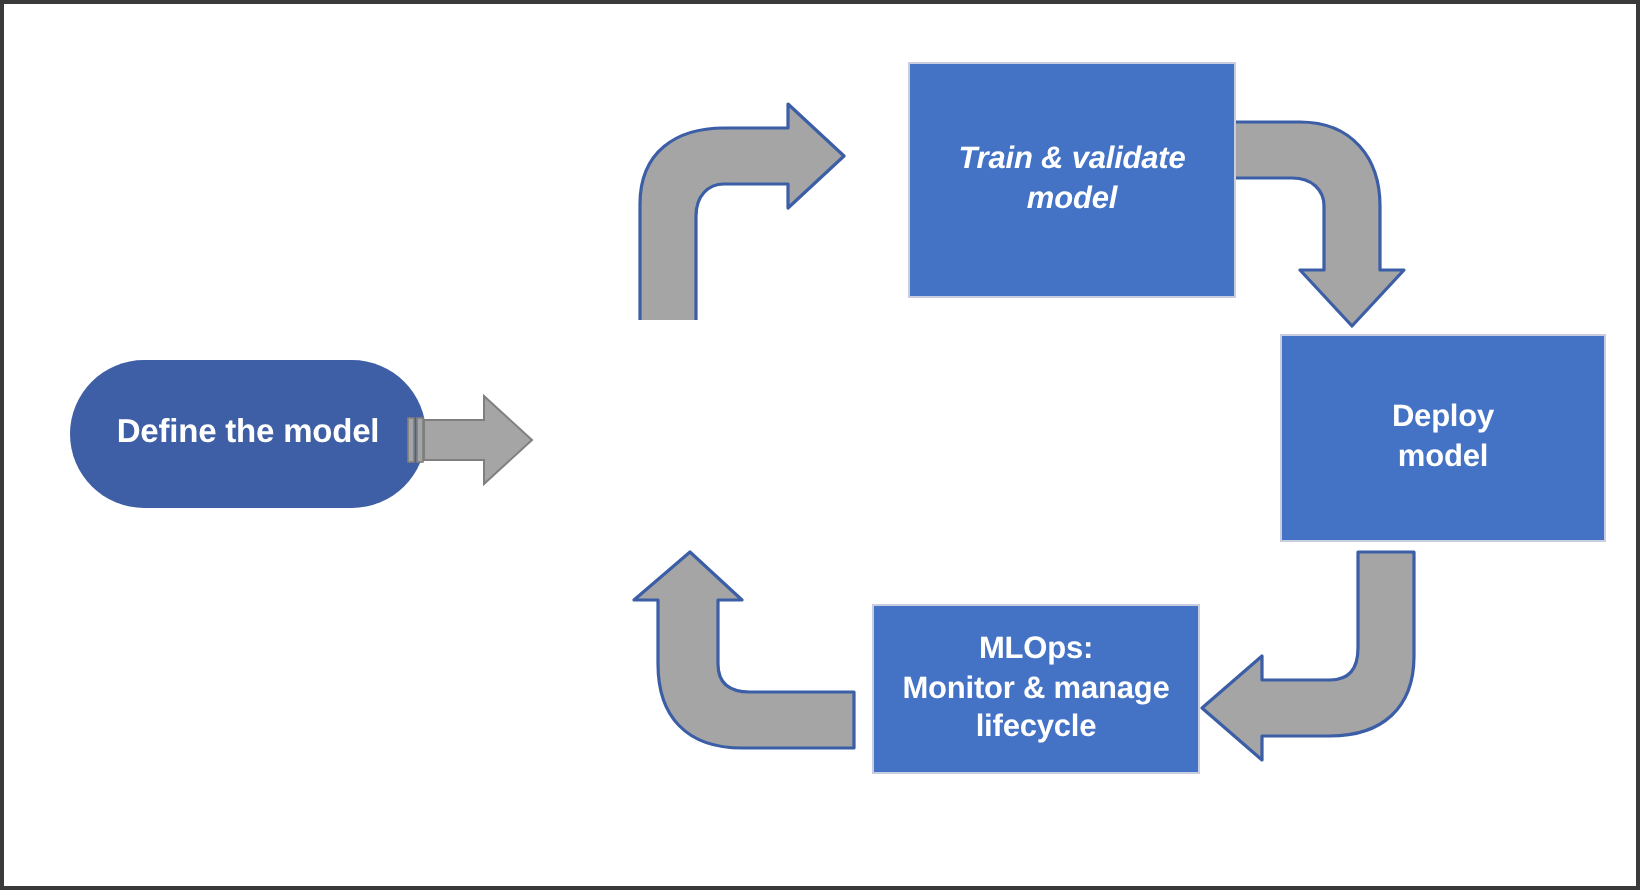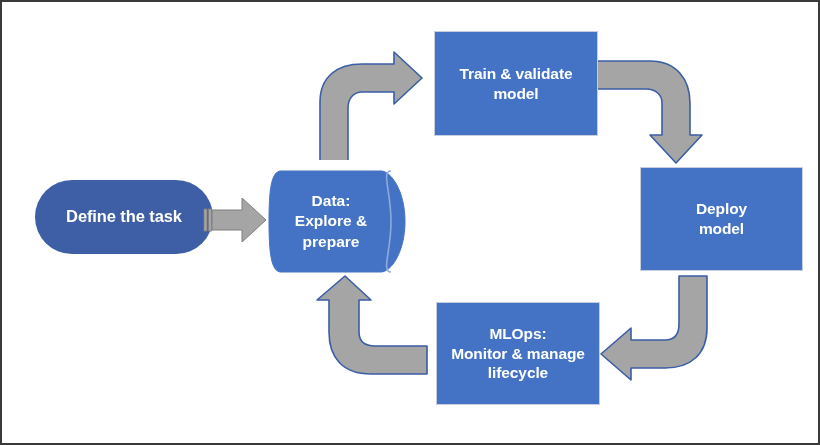--- a/index.html
+++ b/index.html
@@ -65,56 +65,46 @@
     font-size: 15.5px;
     line-height: 1.3;
     white-space: pre-line;
   }
   
   .rect {
     background: #4472c4;
     border: 1px solid #c9cde0;
     font-size: 15.5px;
   }
-  .rect-train { left: 432px; top: 29px;  width: 164px; height: 105px; }
+  .rect-train { left: 452px; top: 29px;  width: 164px; height: 118px; font-style: italic; }
   .rect-deploy{ left: 618px; top: 165px; width: 163px; height: 104px; margin-left: 20px; }
-  .rect-mlops { left: 434px; top: 300px; width: 164px; height: 103px; }
+  .rect-mlops { left: 434px; top: 300px; width: 164px; height: 85px; }
 
   .arrow-svg { position: absolute; }
   #a-straight { left: 200px; top: 190px; }
   #a-tl { left: 312px; top: 48px;  }
   #a-tr { left: 592px; top: 53px;  }
   #a-br { left: 593px; top: 272px; }
   #a-bl { left: 313px; top: 272px; }
 </style>
 </head>
 <body>
 
 <div id="canvas">
 
   <div class="node pill">
-    <span>Define the task</span>
+    <span>Define the model</span>
   </div>
 
   <svg id="a-straight" class="arrow-svg" width="68" height="56" viewBox="0 0 68 56">
     <path d="M10,18 L40,18 L40,6 L64,28 L40,50 L40,38 L10,38 Z" fill="#A5A5A5" stroke="#7F7F7F" stroke-width="1"></path>
     <rect x="2" y="17" width="3" height="22" fill="#A5A5A5" stroke="#7F7F7F" stroke-width="0.8"></rect>
     <rect x="6.5" y="17" width="3" height="22" fill="#A5A5A5" stroke="#7F7F7F" stroke-width="0.8"></rect>
   </svg>
 
-  <div class="cyl-wrap">
-    <svg class="cyl-svg" width="142" height="105" viewBox="0 0 142 105">
-      <path d="M14,2 L114,2 C124,2 138,22 138,52.5 C138,83 124,103 114,103 L14,103
-               C4,103 2,83 2,52.5 C2,22 4,2 14,2 Z" fill="#4472C4" stroke="#4472C4" stroke-width="1"></path>
-      <path d="M114,2 C104,2 114,22 114,52.5 C114,83 104,103 114,103" fill="none" stroke="#8FAADC" stroke-width="1.6" transform="translate(10,0)"></path>
-    </svg>
-    <div class="cyl-label">Data:
-Explore &amp;
-prepare</div>
-  </div>
 
   <svg id="a-tl" class="arrow-svg" width="112" height="110" viewBox="0 0 112 110">
     <path d="M6,108 L6,44 C6,18 24,6 48,6 L80,6 L80,-6 L108,20 L80,46 L80,34 L48,34
              C40,34 34,40 34,50 L34,108 Z" transform="translate(0,8)" fill="#A5A5A5" stroke="#3B5EA6" stroke-width="1.6" stroke-linejoin="round"></path>
   </svg>
 
   <svg id="a-tr" class="arrow-svg" width="112" height="112" viewBox="0 0 112 112">
     <path d="M2,6 L56,6 C82,6 96,24 96,48 L96,80 L108,80 L82,108 L56,80 L68,80 L68,48
              C68,40 62,34 52,34 L2,34 Z" fill="#A5A5A5" stroke="#3B5EA6" stroke-width="1.6" stroke-linejoin="round"></path>
   </svg>

